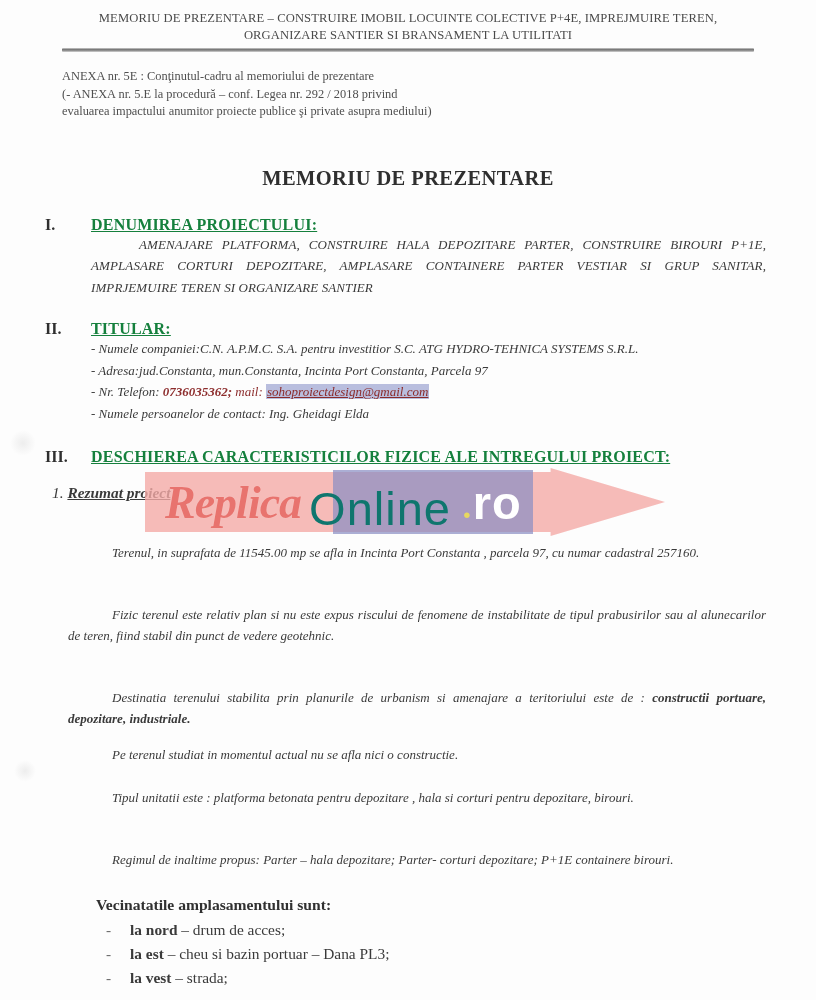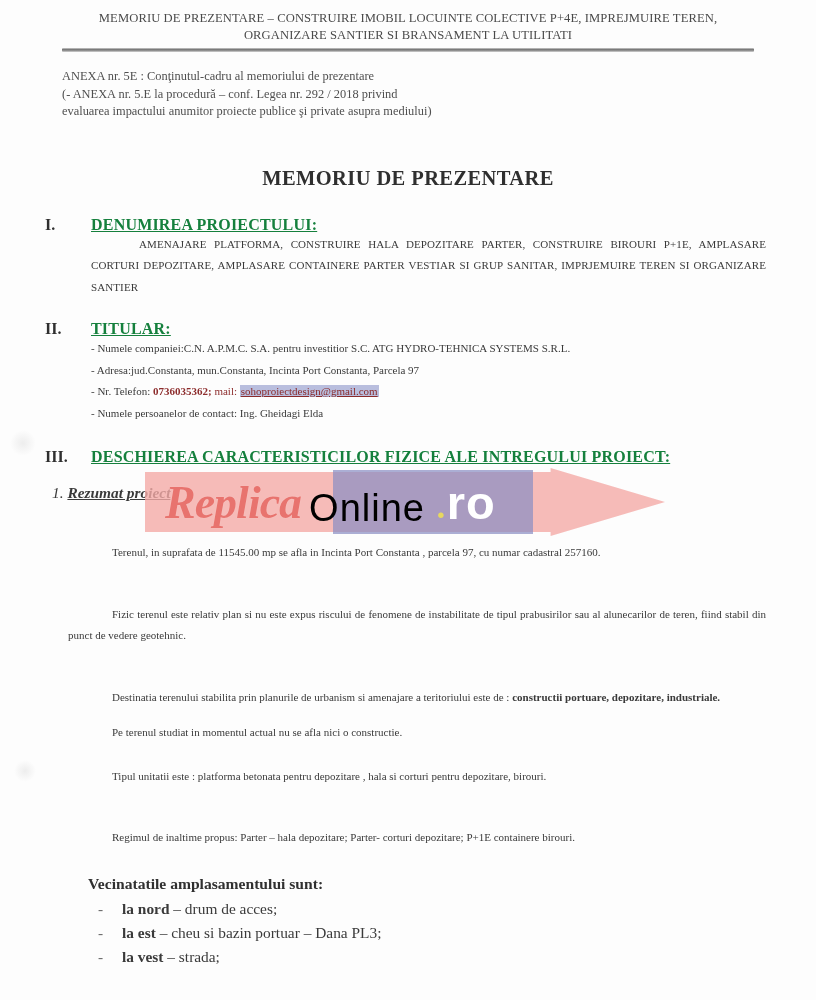--- a/index.html
+++ b/index.html
@@ -81,25 +81,26 @@
     font-weight: bold;
     text-decoration: underline;
     letter-spacing: 0.2px;
     color: #15803d;
   }
   .sec-body {
     margin-left: 46px;
   }
 
   .para {
-    font-size: 11px;
+    font-size: 13px;
     line-height: 21.5px;
     text-align: justify;
     color: #3a3a3a;
     margin: 0;
+    font-style: italic;
   }
   .para.caps {
     text-indent: 48px;
     letter-spacing: 0.1px;
   }
   .para.indent { text-indent: 44px; margin-top: 40px; }
   .para.tight { margin-top: 0; }
 
   .bold { font-weight: bold; }
 
@@ -124,20 +125,21 @@
     font-style: italic;
     text-decoration: underline;
   }
 
   .body-block { padding: 0 50px 0 68px; }
   .body-block .para { text-align: justify; }
 
   .vecin {
     margin-top: 26px;
     padding-left: 88px;
+    margin-left: 8px;
   }
   .vecin-title { font-size: 15.6px; font-weight: bold; color: #303030; }
   .vecin-list { margin: 4px 0 0 0; padding: 0; list-style: none; }
   .vecin-list li {
     font-size: 15.4px;
     line-height: 24px;
     padding-left: 34px;
     position: relative;
     color: #3a3a3a;
   }
@@ -186,22 +188,22 @@
     font-style: italic;
     font-weight: bold;
     font-size: 46px;
     color: #e8736e;
     letter-spacing: -1px;
     margin-left: 4px;
     text-shadow: 0 0 1px rgba(255,255,255,.4);
   }
   .wm-online {
     font-family: "Liberation Sans", sans-serif;
-    font-size: 38px;
-    color: #000000;
+    font-size: 47px;
+    color: #0f766e;
     letter-spacing: 1px;
     margin-left: 8px;
     margin-top: 12px;
   }
   .wm-dot { color: #e7d85f; font-size: 47px; margin-left: 10px; }
   .wm-ro {
     font-family: "Liberation Sans", sans-serif;
     font-size: 47px;
     color: #ffffff;
     letter-spacing: 1px;

